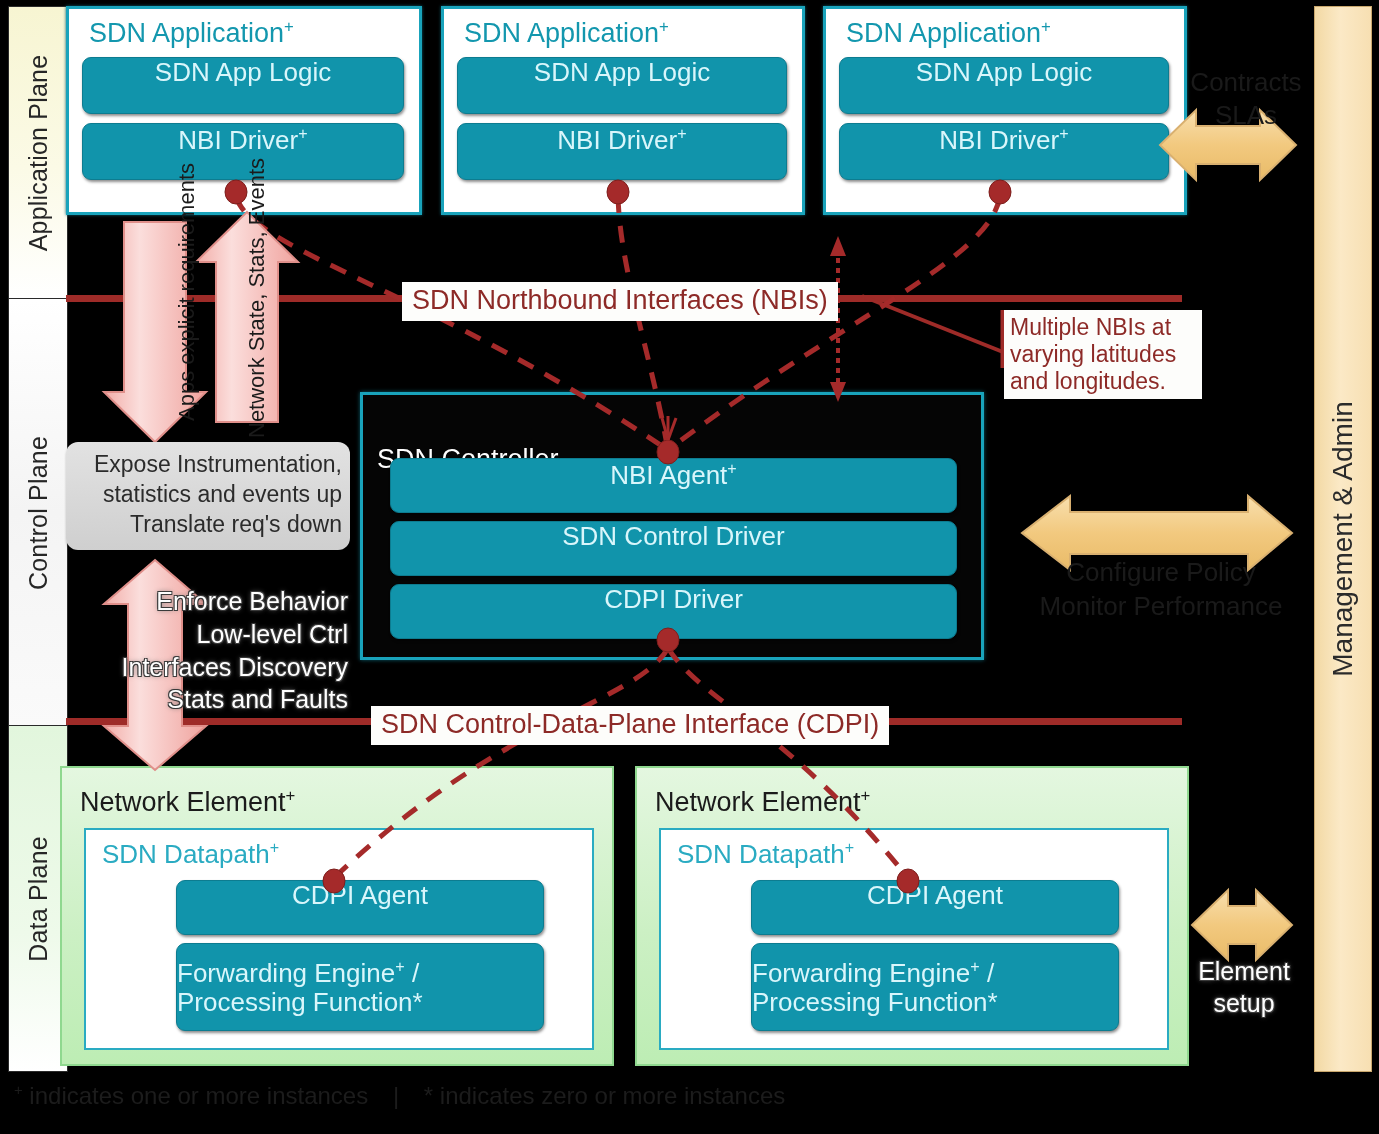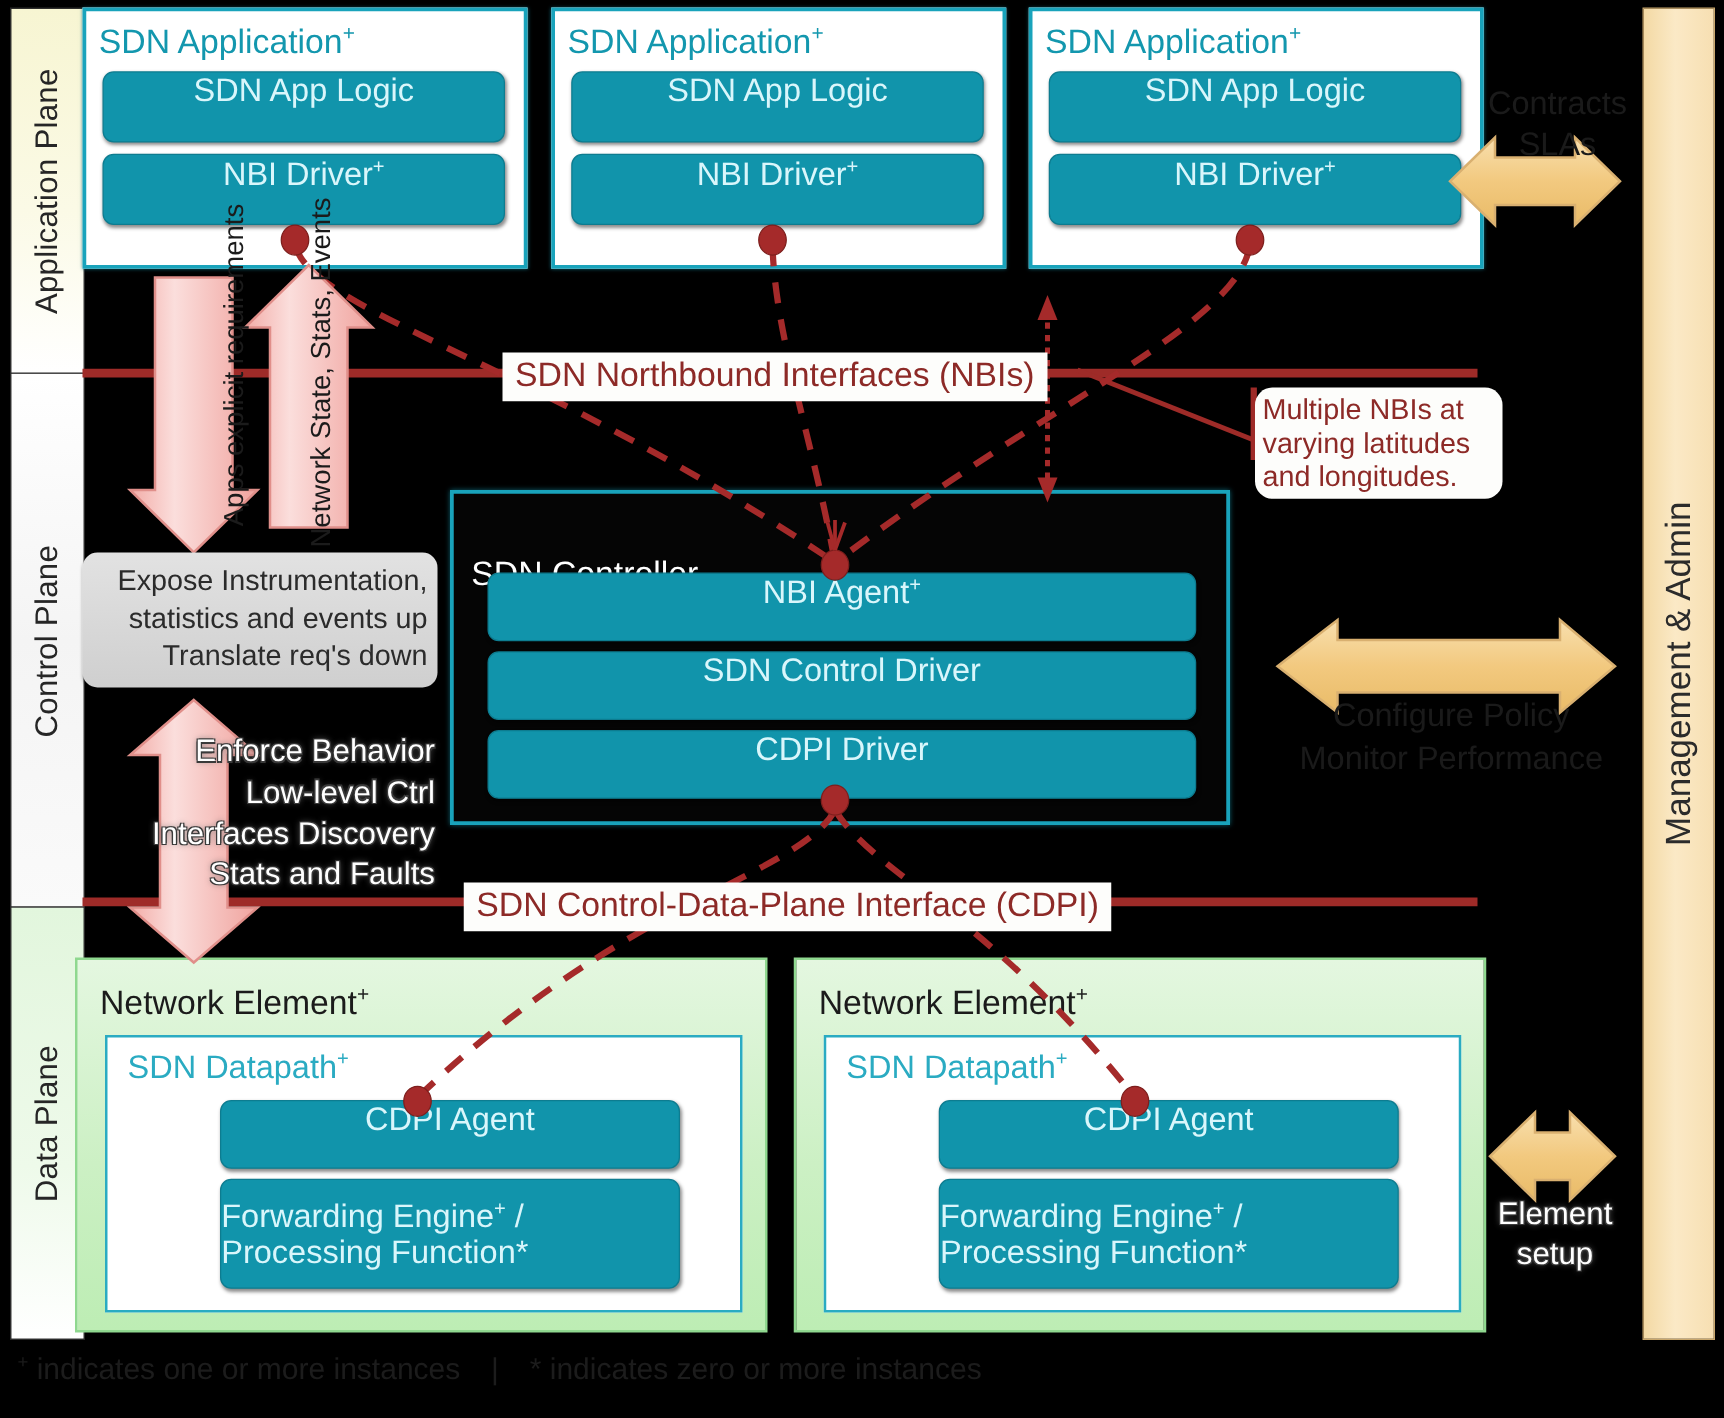--- a/index.html
+++ b/index.html
@@ -12,21 +12,21 @@
     position:absolute;left:50%;top:50%;
     transform:translate(-50%,-50%) rotate(-90deg);
     white-space:nowrap;color:#262626;font-size:25px;letter-spacing:.2px;
   }
   #plane-app {top:6px;   height:292px; background:linear-gradient(to bottom,#f7f5d2 0%,#fbfae6 55%,#ffffff 100%);}
   #plane-ctrl{top:298px; height:427px; background:linear-gradient(to bottom,#ffffff 0%,#f4f4f4 50%,#fafafa 100%);}
   #plane-data{top:725px; height:345px; background:linear-gradient(to bottom,#e2f6dd 0%,#eefaea 60%,#ffffff 100%);}
 
   
   .appbox{position:absolute;background:#fff;border:3px solid #19a3bb;box-shadow:0 0 3px #0c5f6e;}
-  .appbox > .hdr{position:absolute;left:10px;top:8px;color:#1397ae;font-size:27px;white-space:nowrap;}
+  .appbox > .hdr{position:absolute;left:20px;top:8px;color:#1397ae;font-size:27px;white-space:nowrap;}
   .sup{font-size:.62em;vertical-align:super;}
 
   .teal{position:absolute;background:#1194ab;border:1px solid #0d7c90;border-radius:9px;
         color:#d9f6fb;display:flex;align-items:flex-start;justify-content:center;
         font-size:26px;text-align:center;line-height:1.12;box-shadow:1px 2px 3px rgba(0,0,0,.45);}
 
   
   #sdn-controller{position:absolute;left:360px;top:392px;width:618px;height:262px;
       background:#050505;border:3px solid #19a3bb;box-shadow:0 0 4px #0c5f6e;}
   #sdn-controller .hdr{position:absolute;left:14px;top:8px;color:#ffffff;font-size:27px;margin-top:41px;}
@@ -35,21 +35,21 @@
   .netel{position:absolute;border:2px solid #8fd88f;
       background:linear-gradient(to bottom,#e4f7e0 0%,#ccf0c4 55%,#bdedb4 100%);}
   .netel > .hdr{position:absolute;left:18px;top:18px;color:#1b1b1b;font-size:27px;white-space:nowrap;}
   .datapath{position:absolute;background:#fff;border:2px solid #2aabc2;}
   .datapath > .hdr{position:absolute;left:16px;top:8px;color:#2aabc2;font-size:26px;white-space:nowrap;}
   .iflabel{position:absolute;background:#fdfdfb;color:#8d2a27;font-size:27px;
       padding:3px 10px 5px 10px;white-space:nowrap;}
 
   
   #nbi-callout{position:absolute;left:1004px;top:310px;width:186px;background:#fdfdfb;
-      color:#8d2a27;font-size:23px;line-height:1.18;padding:4px 6px;border-radius:14px;}
+      color:#8d2a27;font-size:23px;line-height:1.18;padding:4px 6px;}
 
   
   #instr-note{position:absolute;left:66px;top:442px;width:268px;
       background:linear-gradient(to bottom,#e2e2e2,#cfcfcf);border-radius:12px;
       color:#2b2b2b;font-size:23px;line-height:1.3;padding:8px 8px 10px 8px;text-align:right;
       box-shadow:1px 2px 3px rgba(0,0,0,.5);}
 
   
   #mgmt-col{position:absolute;left:1314px;top:6px;width:56px;height:1064px;
       background:linear-gradient(to right,#f3d9a4 0%,#fbe9c6 45%,#f7dfb2 100%);

